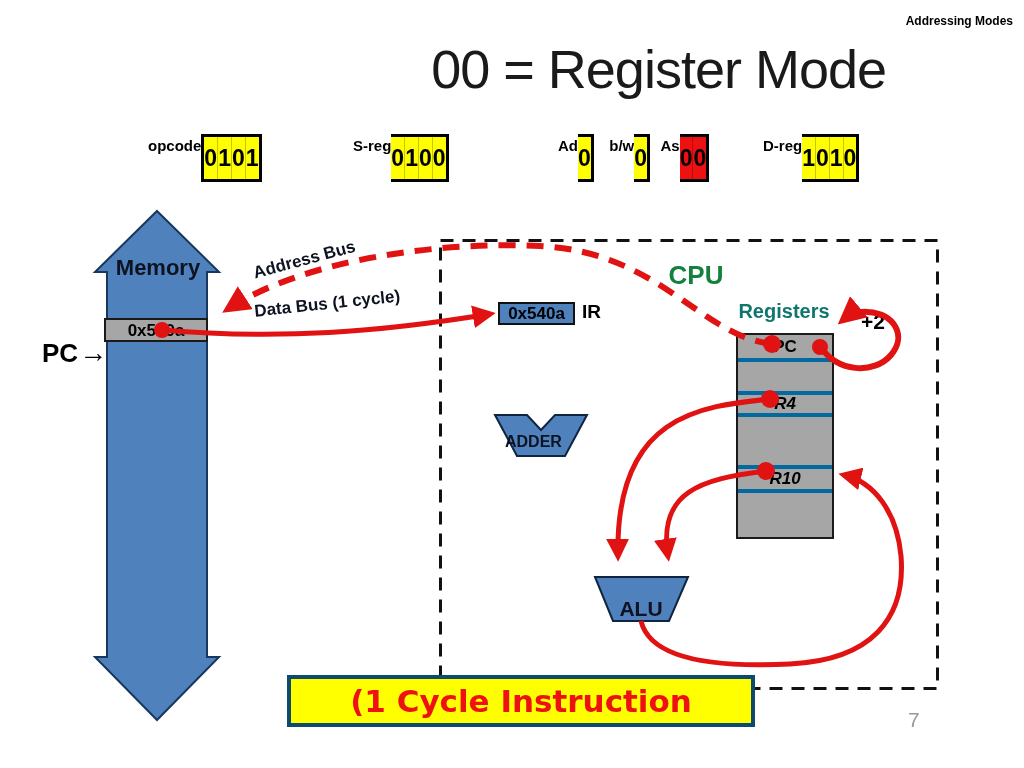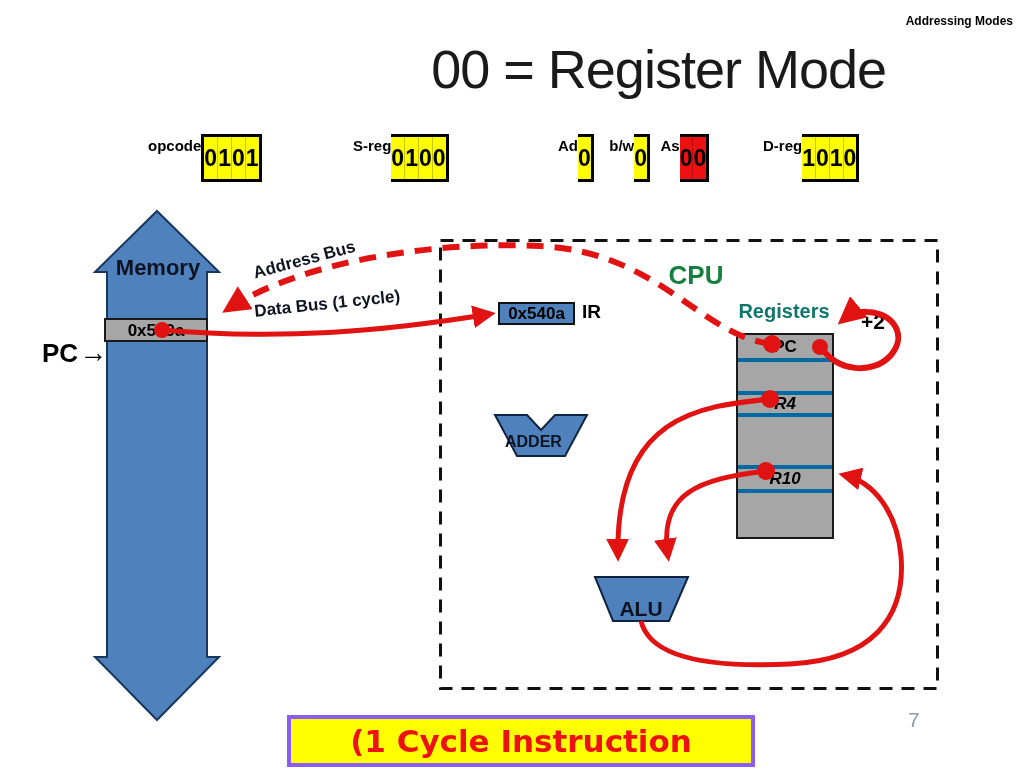--- a/index.html
+++ b/index.html
@@ -61,23 +61,23 @@
              font-size:17px; font-weight:bold; color:#000; box-sizing:border-box; }
   .reg-row + .reg-row { border-top:4px solid #0369a1;font-style:italic; }
 
   #adder-label { left:505px; top:433px; width:74px; 
                  font-size:16px; font-weight:bold; color:#0d1321; }
   #alu-label { left:610px; top:585px; width:62px; text-align:center;
                font-size:21px; font-weight:bold; color:#0d1321;margin-top:12px; }
 
   
   #callout { left:287px; top:675px; width:468px; height:52px; background:#ffff00;
-             border:4px solid #8b5cf6; box-sizing:border-box; text-align:center;
+             border:4px solid #0c4a6e; box-sizing:border-box; text-align:center;
              line-height:45px; font-size:31px; font-weight:bold; color:#ee1111;
-             font-family:"DejaVu Sans", sans-serif; z-index:15;margin-top:40px; }
+             font-family:"DejaVu Sans", sans-serif; z-index:15; }
   #page-number { left:908px; top:708px; font-size:21px; color:#949ba3; }
 
   svg.layer { position:absolute; left:0; top:0; pointer-events:none; }
   #shapes-layer { z-index:1; }
   #overlay-layer { z-index:20; }
   .abs { z-index:6; }
 </style>
 </head>
 <body>
 

